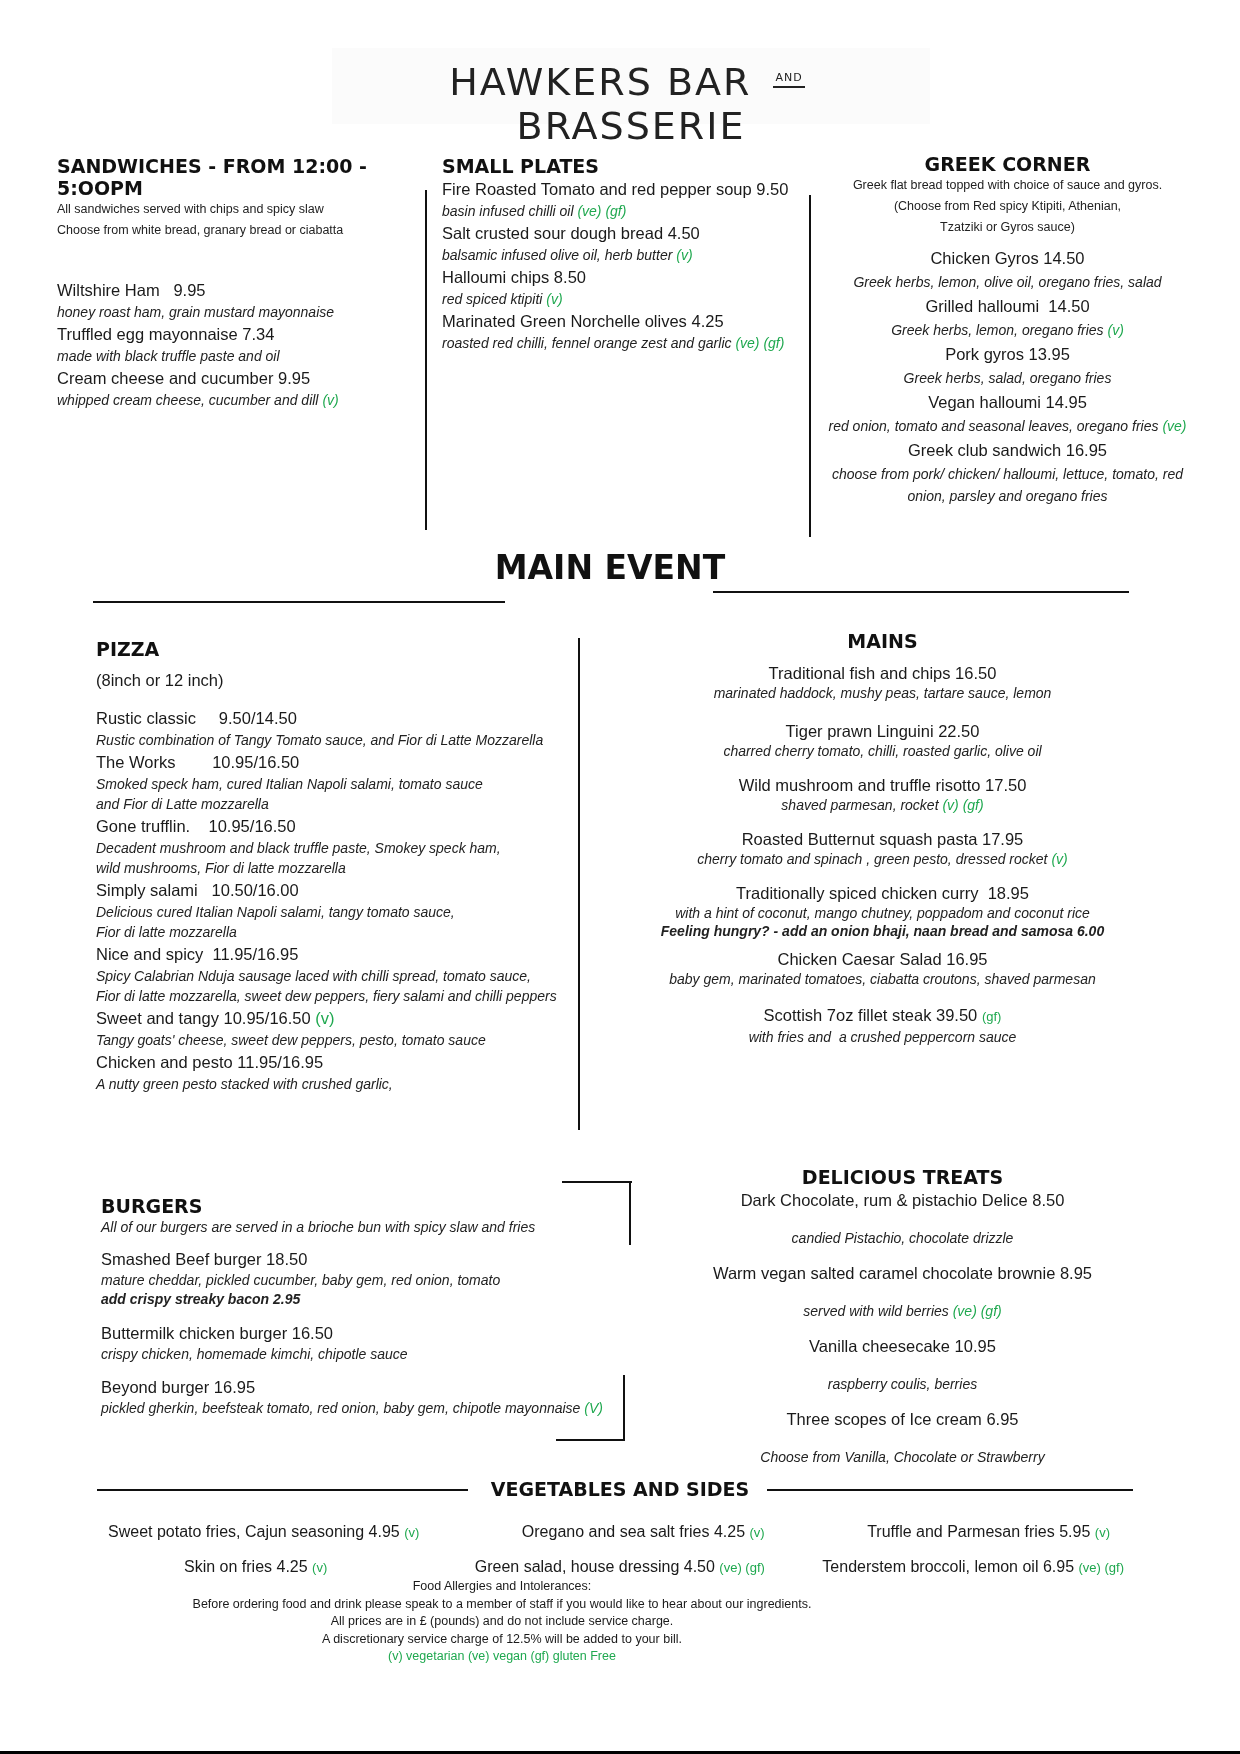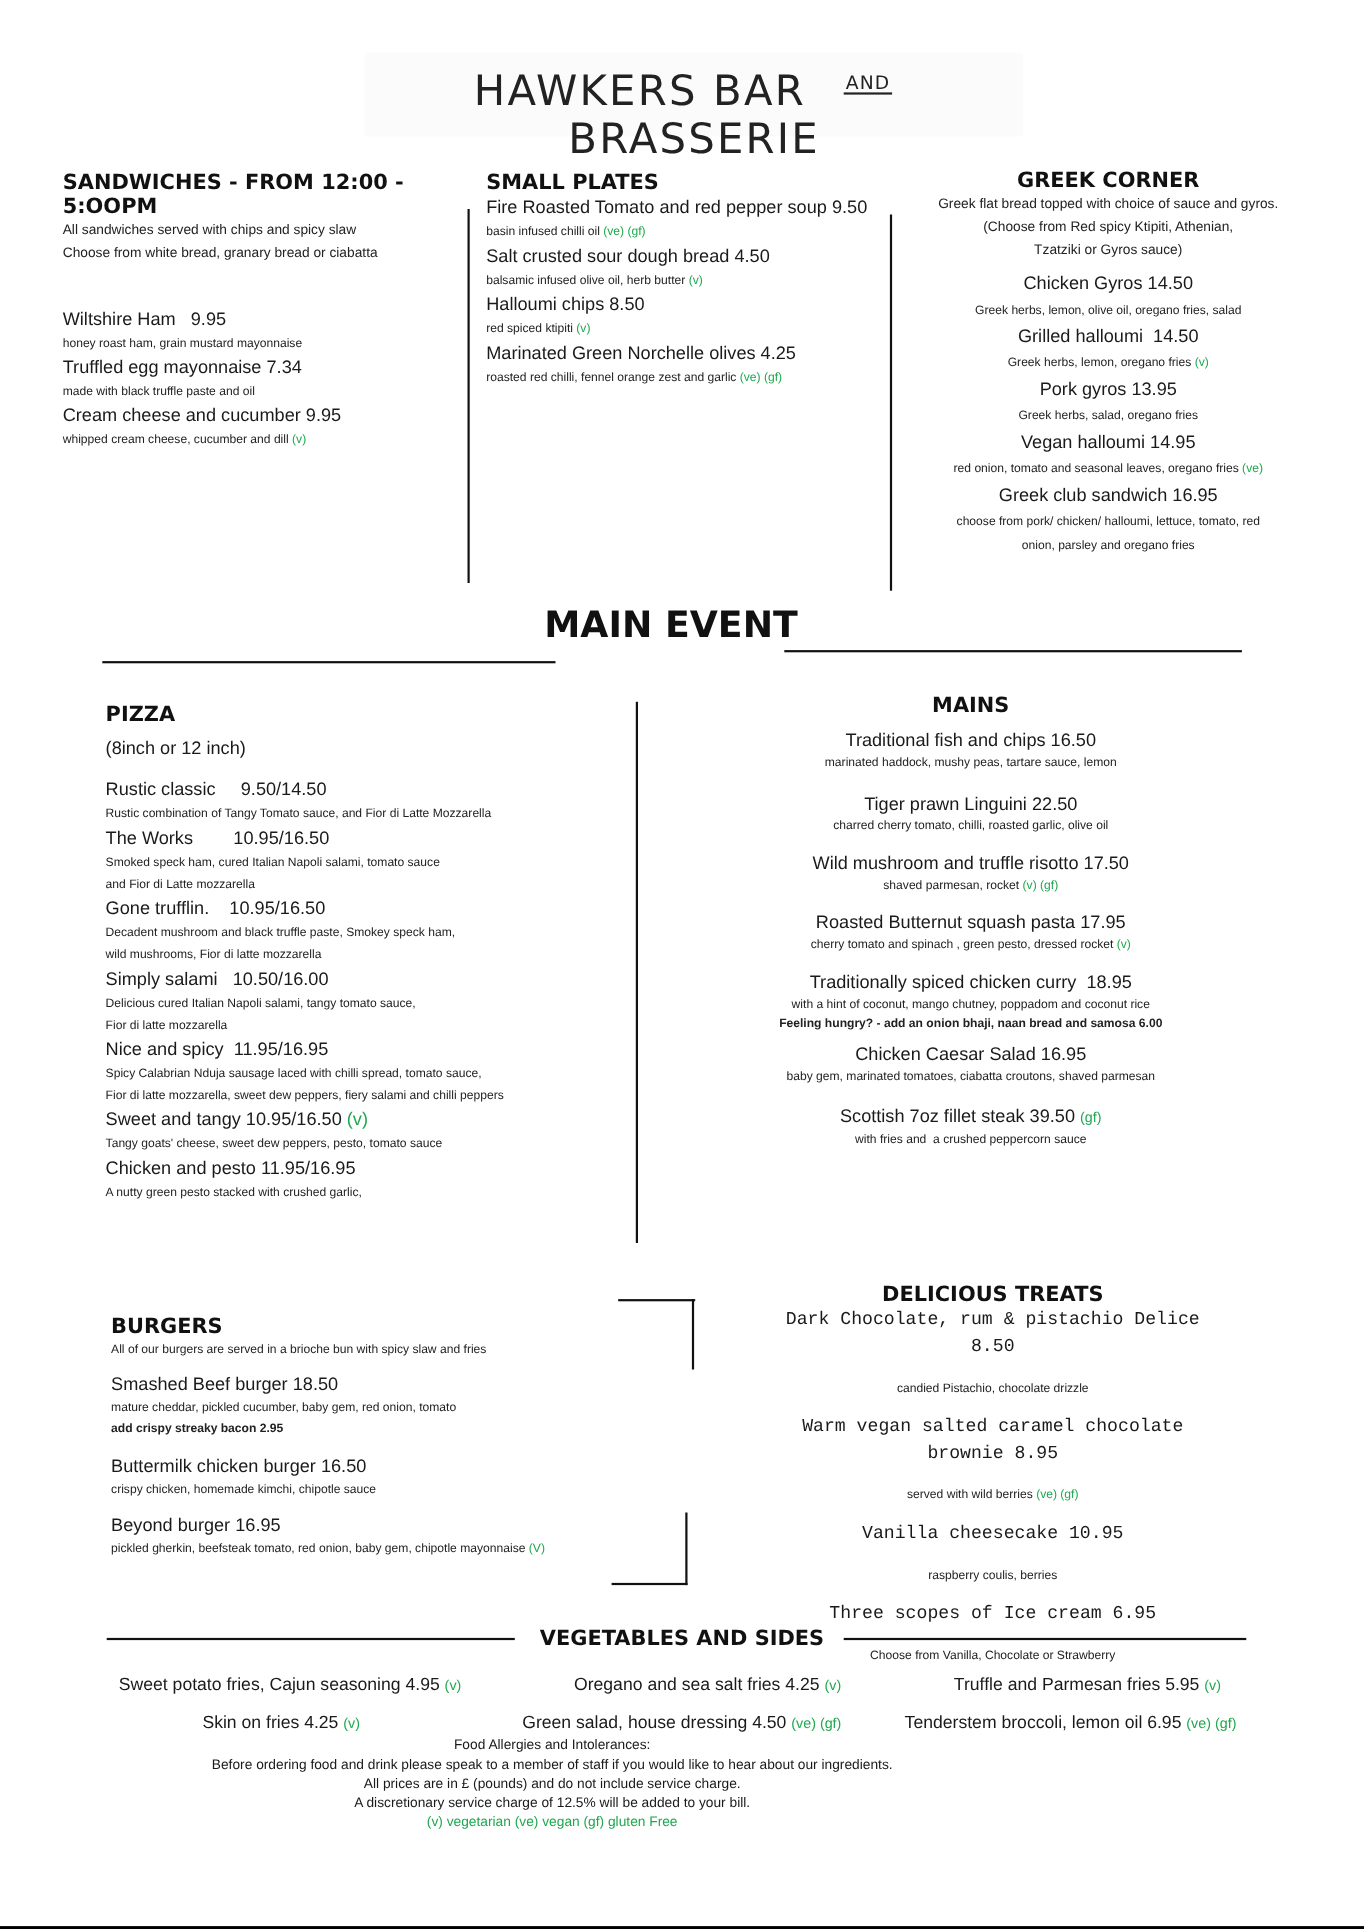--- a/index.html
+++ b/index.html
@@ -2,34 +2,34 @@
 <html><head>
 <meta charset="utf-8">
 <style>
   html, body { margin: 0; padding: 0; background: #ffffff; }
   body { width: 1240px; height: 1754px; position: relative; overflow: hidden;
          font-family: "Liberation Sans", "DejaVu Sans", sans-serif; color: #1a1a1a; }
   .abs { position: absolute; }
   .logo-box { left: 332px; top: 48px; width: 598px; height: 76px; background: #fbfbfb; }
   .logo { left: 332px; top: 60px; width: 598px; text-align: center; font-family: "DejaVu Sans", sans-serif;
           font-size: 38px; letter-spacing: 2px; color: #222; font-weight: normal; }
-  .logo .and { display: inline-block; font-size: 17px; letter-spacing: 1px; vertical-align: 14px;
-               border-bottom: 2px solid #222; line-height: 16px; padding: 0 2px; margin: 0 20px; }
+  .logo .and { display: inline-block; font-size: 11px; letter-spacing: 1px; vertical-align: 14px;
+               border-bottom: 2px solid #222; line-height: 16px; padding: 0 2px; margin: 0 8px; }
   h2.sec { margin: 0; font-family: "DejaVu Sans", sans-serif; font-weight: bold; font-size: 19px; letter-spacing: 0; color: #111; }
   .note { font-size: 12.5px; line-height: 21px; color: #222; }
   .item { font-size: 16.5px; line-height: 24px; color: #1a1a1a; }
-  .desc { font-size: 11px; line-height: 20px; color: #222; }
+  .desc { font-size: 14px; line-height: 20px; color: #222; font-style: italic; }
   .bold { font-weight: bold; }
   .g { color: #1fa84f; }
   .vline { position: absolute; width: 2px; background: #111; }
   .hline { position: absolute; height: 2px; background: #111; }
   .center { text-align: center; }
   .mains .item { margin-top: 12px; line-height: 22px; }
   .mains .desc { line-height: 18px; }
-  .treats .item { margin-top: 10px; line-height: 24px; font-family: Liberation Mono, monospace; }
+  .treats .item { margin-top: 10px; line-height: 24px; }
   .treats .desc { line-height: 22px; margin-top: 15px; }
   .sides-row { display: flex; justify-content: space-between; font-size: 16px; }
   .footer { font-size: 12.5px; line-height: 17.5px; }
 </style>
 </head>
 <body>
 
 <div class="abs logo-box"></div>
 <div class="abs logo">
   <span>HAWKERS BAR</span>

